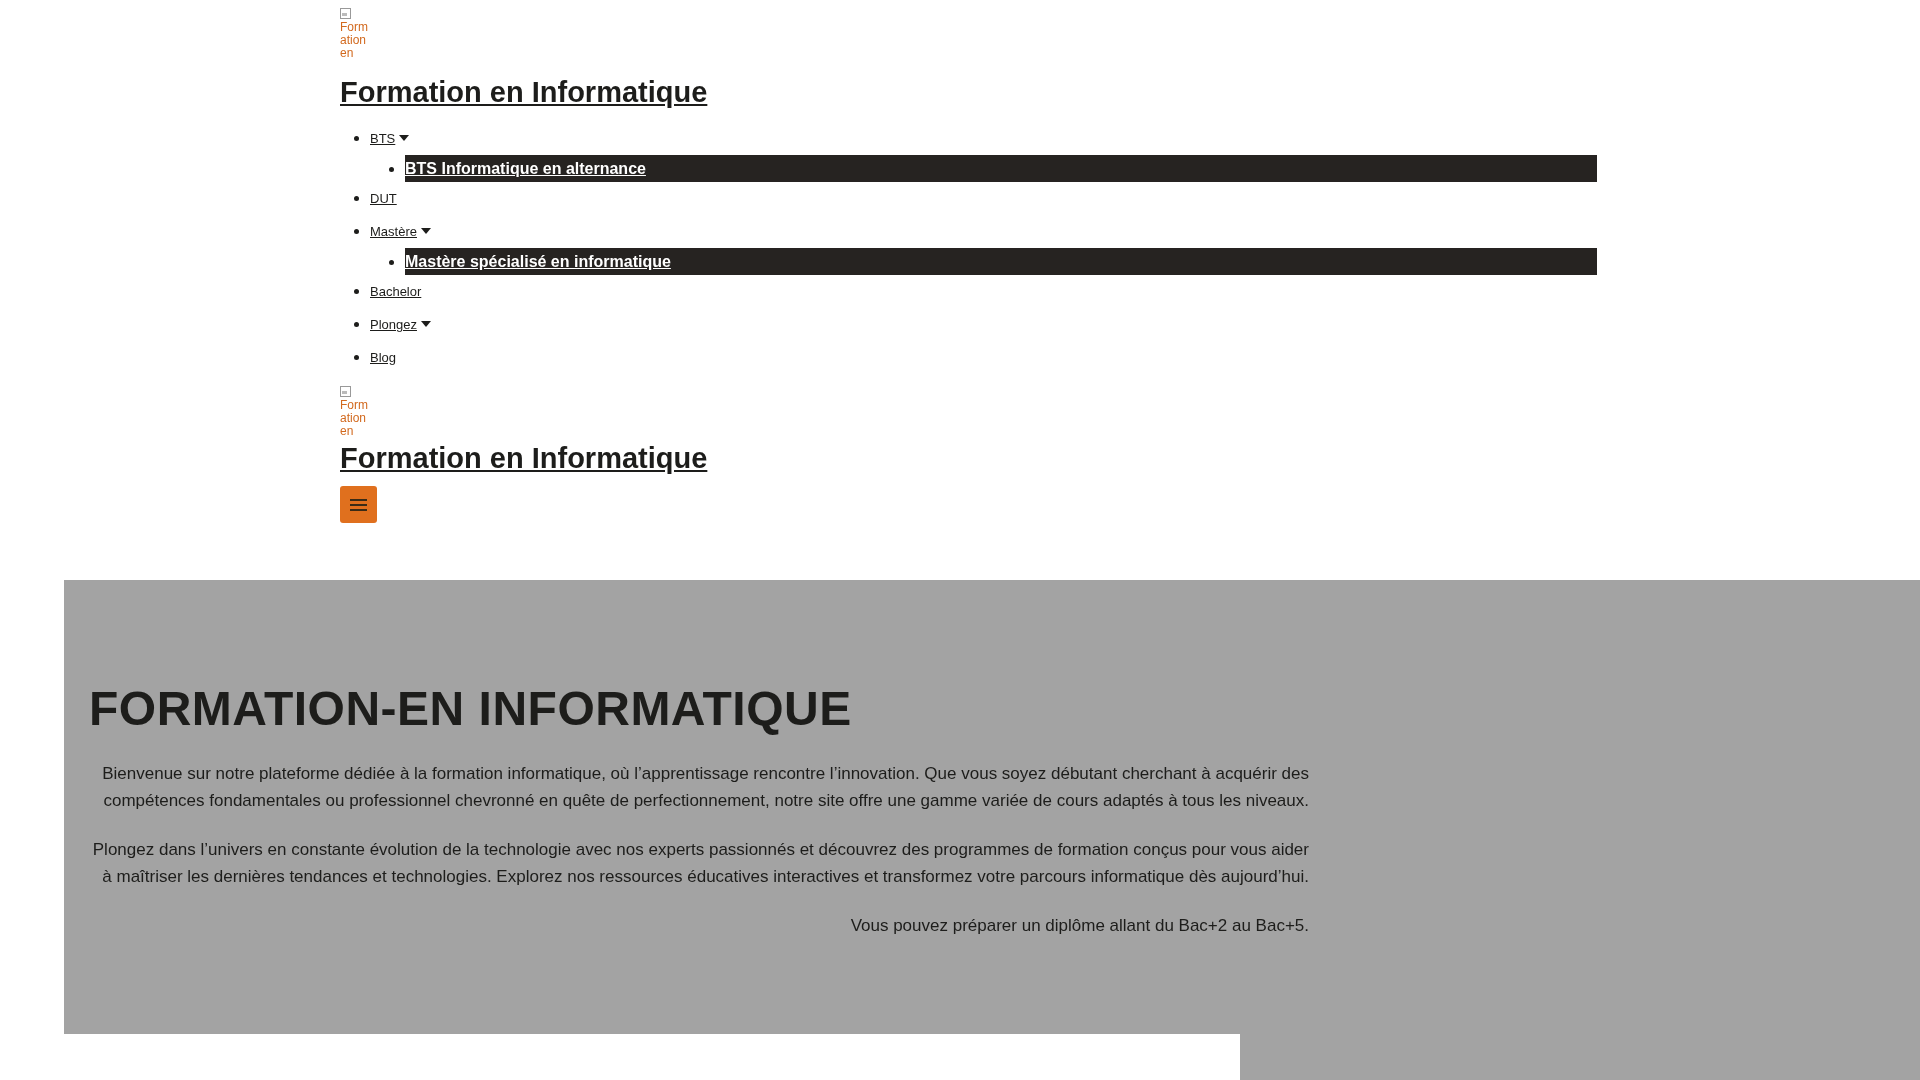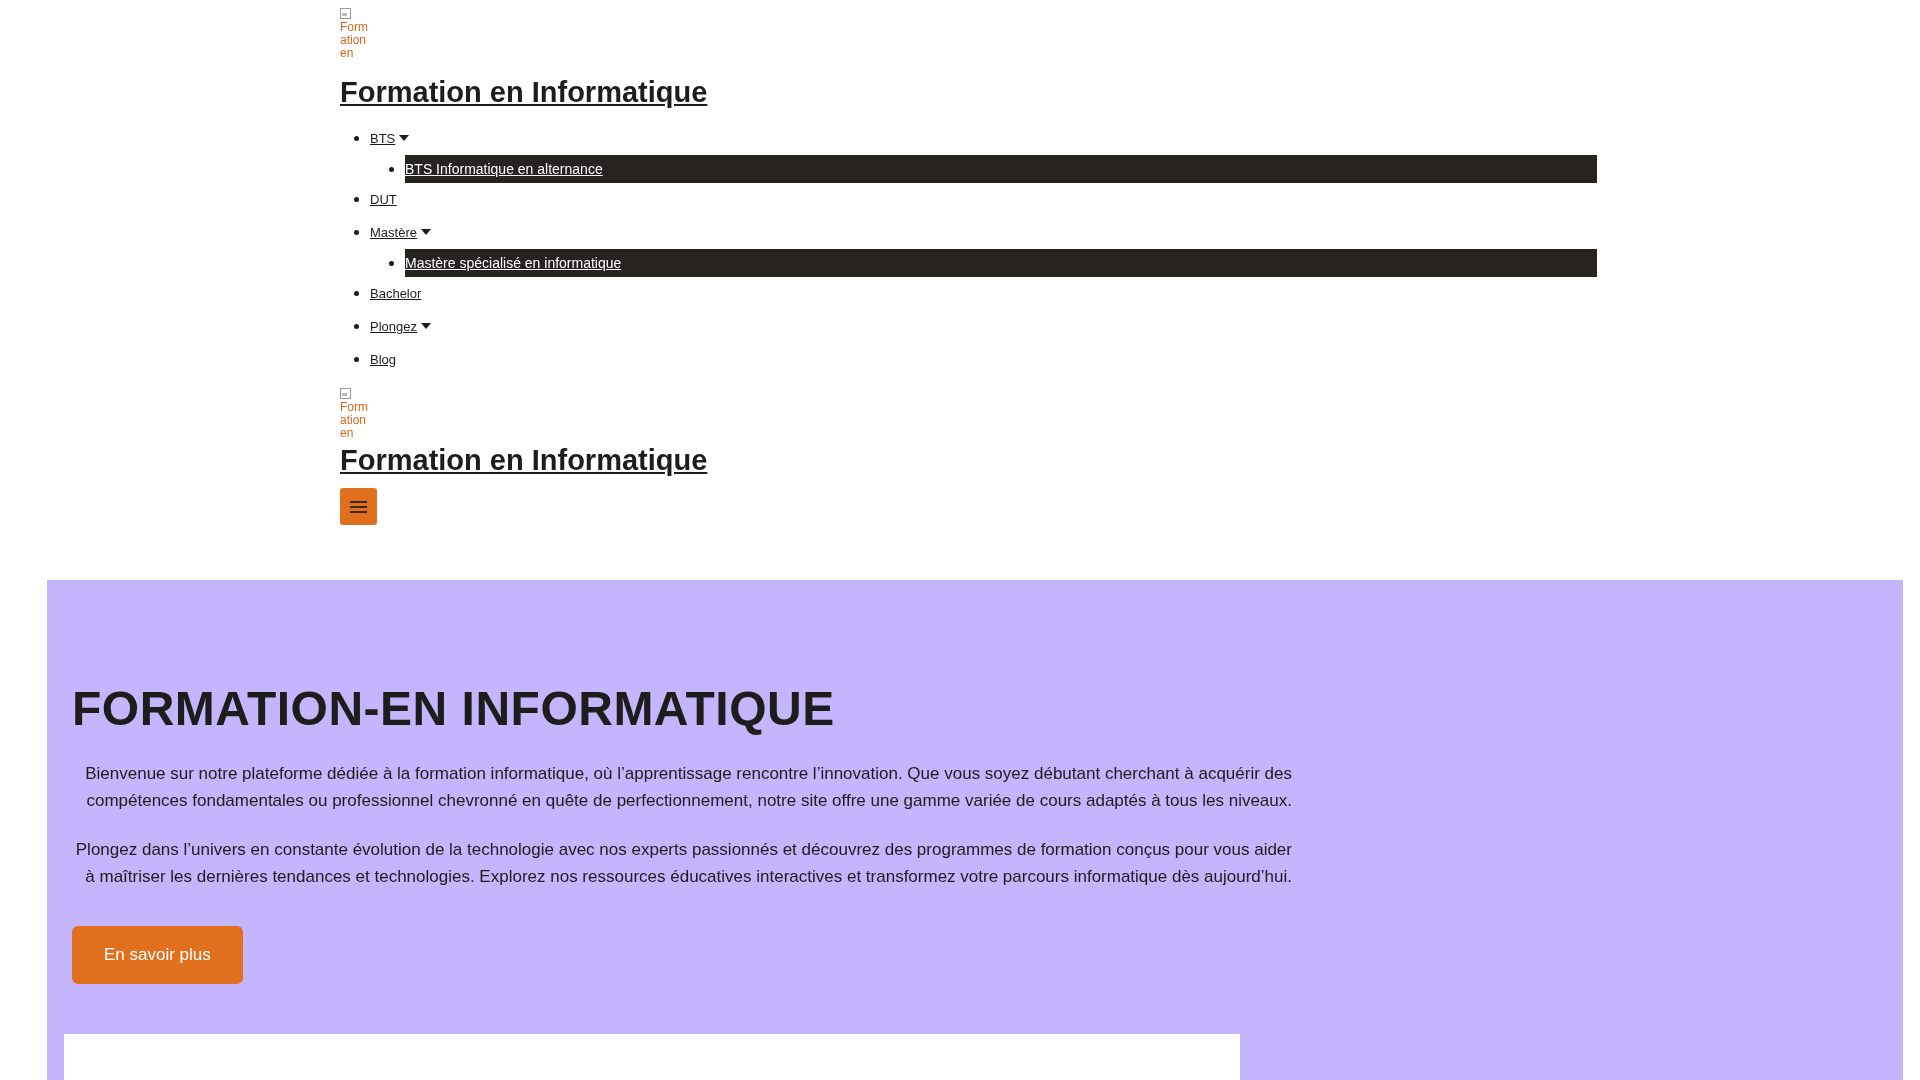--- a/index.html
+++ b/index.html
@@ -93,21 +93,22 @@
   ul.sublist > li {
     background: #262321;
     margin: 0;
     padding: 0;
     width: 1192px;
     line-height: 27px;
   }
   ul.sublist > li > a {
     color: #ffffff;
     text-decoration: underline;
-    font-size: 14px;
+    font-size: 16px;
+    font-weight: bold;
   }
 
   .logo-wrap-2 { margin: 12px 0 0 340px; }
   .site-title-2 {
     margin: 0 0 0 340px;
     font-size: 29px;
     line-height: 40px;
     font-weight: bold;
     text-decoration: underline;
     color: #1d1d1b;
@@ -132,25 +133,25 @@
   .burger span {
     display: block;
     width: 17px;
     height: 2px;
     background: #3a2b16;
   }
 
   
   .hero {
     position: absolute;
-    left: 47px;
+    left: 64px;
     top: 580px;
     width: 1856px;
     height: 500px;
-    background: #c4b5fd;
+    background: #a3a3a3;
     overflow: hidden;
   }
   .hero-inner {
     padding: 100px 0 0 25px;
   }
   .hero h1 {
     margin: 0;
     font-size: 48px;
     line-height: 58px;
     letter-spacing: 0.5px;
@@ -246,17 +247,17 @@
     <span></span>
   </button>
 
 </div>
 
 <section class="hero">
   <div class="hero-inner">
     <h1>Formation-en informatique</h1>
     <p>Bienvenue sur notre plateforme dédiée à la formation informatique, où l’apprentissage rencontre l’innovation. Que vous soyez débutant cherchant à acquérir des compétences fondamentales ou professionnel chevronné en quête de perfectionnement, notre site offre une gamme variée de cours adaptés à tous les niveaux.</p>
     <p>Plongez dans l’univers en constante évolution de la technologie avec nos experts passionnés et découvrez des programmes de formation conçus pour vous aider à maîtriser les dernières tendances et technologies. Explorez nos ressources éducatives interactives et transformez votre parcours informatique dès aujourd’hui.</p>
-    <button class="cta">En savoir plus</button>
+    <p>Vous pouvez préparer un diplôme allant du Bac+2 au Bac+5.</p>
   </div>
 </section>
 
 <div class="bottom-panel"></div>
 
 </body></html>

